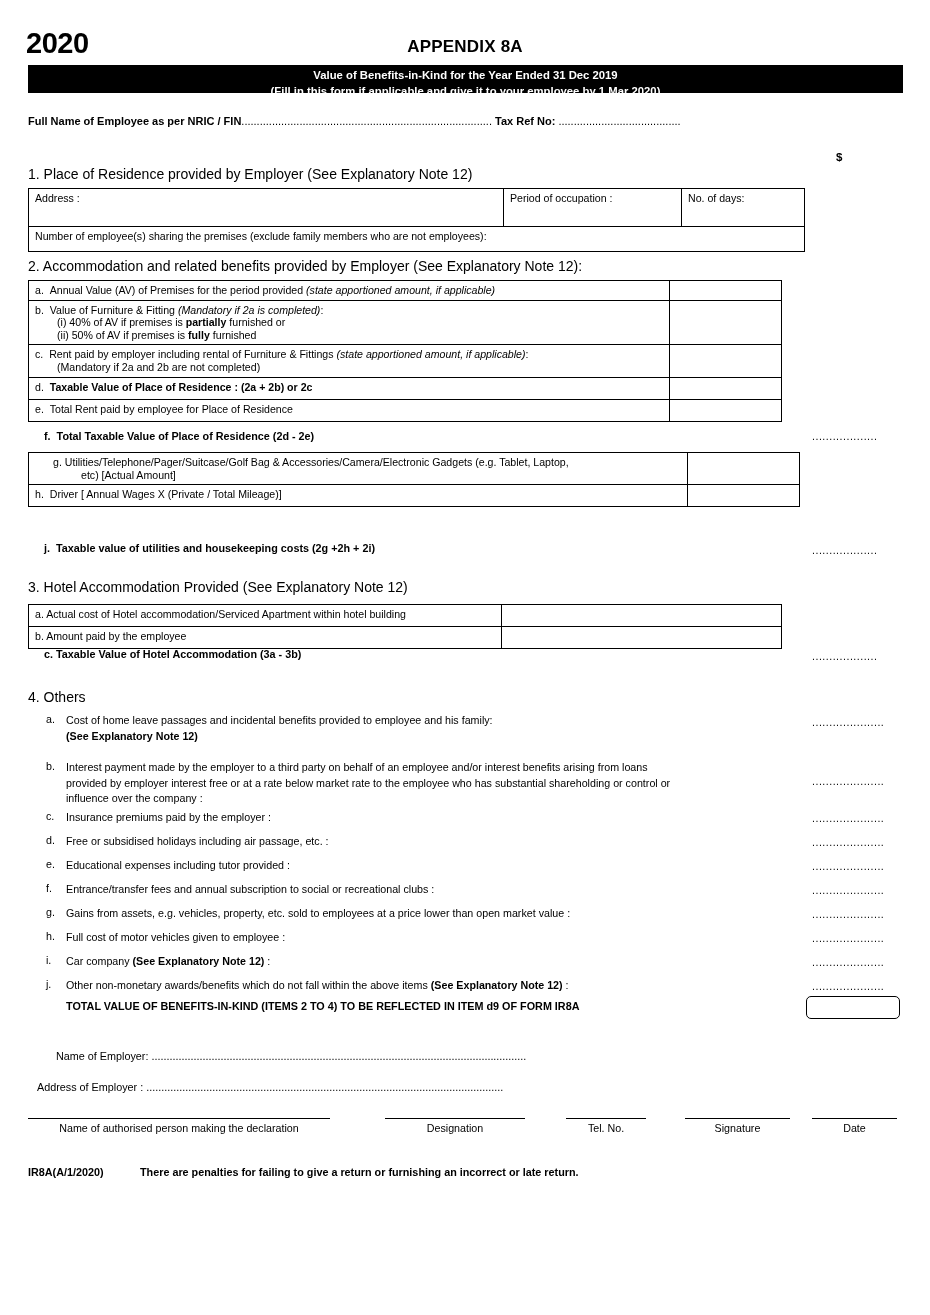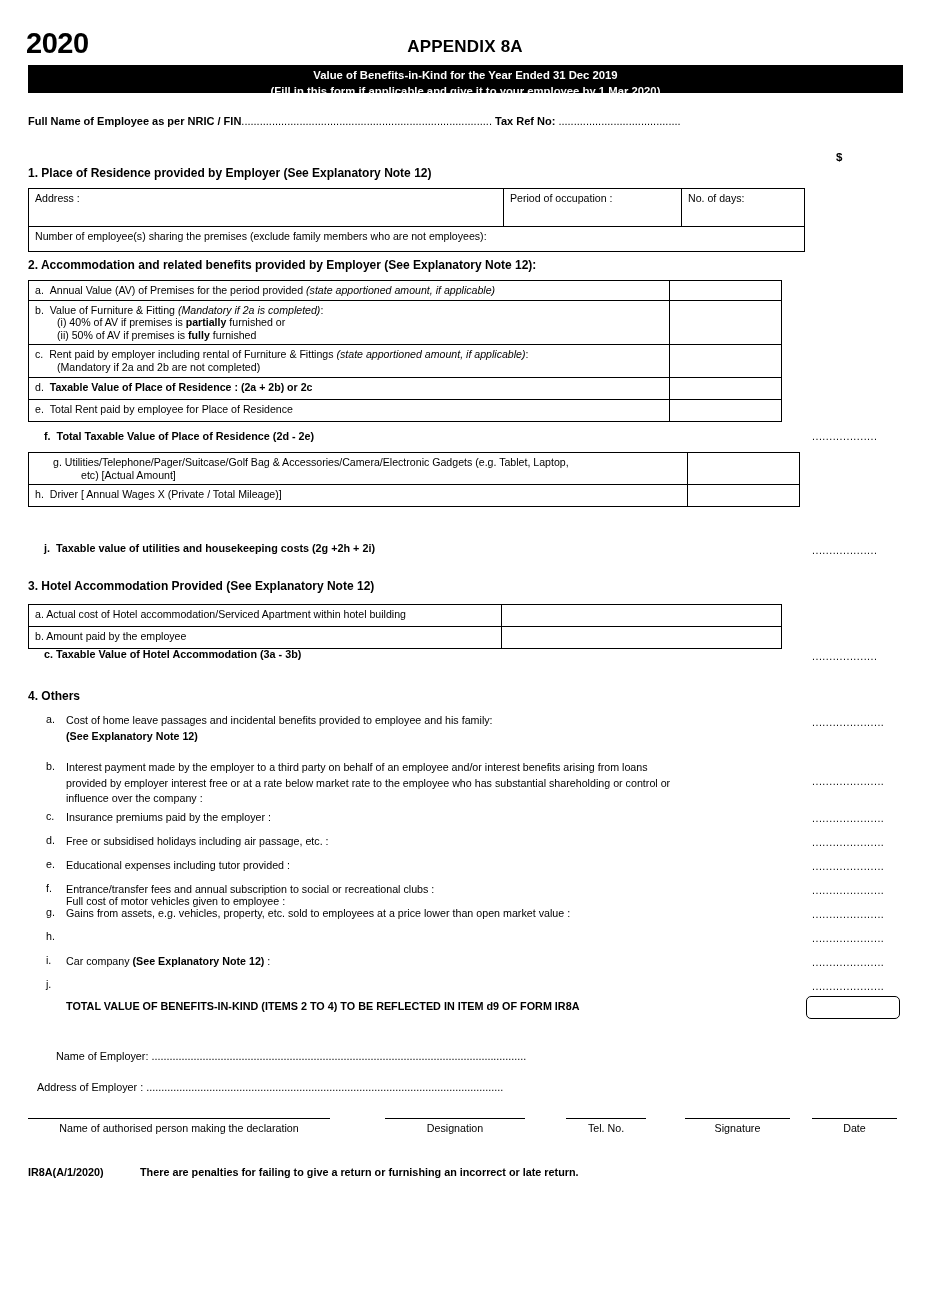--- a/index.html
+++ b/index.html
@@ -74,22 +74,22 @@
     position: absolute;
     left: 836px;
     top: 151px;
     font-size: 11.5px;
     font-weight: bold;
   }
 
   
   .sec-head {
     position: absolute;
-    font-size: 12px;
-    font-weight: bold;
+    font-size: 14px;
+    font-weight: normal;
     white-space: nowrap;
   }
 
   
   .tbl {
     position: absolute;
     border-collapse: collapse;
     font-size: 10.6px;
     table-layout: fixed;
   }
@@ -335,28 +335,29 @@
 
   <div class="item-letter" style="left:46px; top:882px;">f.</div>
   <div class="item-text" style="left:66px; top:882px;">Entrance/transfer fees and annual subscription to social or recreational clubs :</div>
   <div class="dots" style="left:812px; top:884px;">.....................</div>
 
   <div class="item-letter" style="left:46px; top:906px;">g.</div>
   <div class="item-text" style="left:66px; top:906px;">Gains from assets, e.g. vehicles, property, etc. sold to employees at a price lower than open market value :</div>
   <div class="dots" style="left:812px; top:908px;">.....................</div>
 
   <div class="item-letter" style="left:46px; top:930px;">h.</div>
-  <div class="item-text" style="left:66px; top:894px;">Full cost of motor vehicles given to employee :</div>
+  <div class="item-text" style="left:66px; top:930px;">Full cost of motor vehicles given to employee :</div>
   <div class="dots" style="left:812px; top:932px;">.....................</div>
 
   <div class="item-letter" style="left:46px; top:954px;">i.</div>
   <div class="item-text" style="left:66px; top:954px;"><span>Car company </span><b class="bd">(See Explanatory Note 12)</b><span> :</span></div>
   <div class="dots" style="left:812px; top:956px;">.....................</div>
 
   <div class="item-letter" style="left:46px; top:978px;">j.</div>
+  <div class="item-text" style="left:66px; top:978px;"><span>Other non-monetary awards/benefits which do not fall within the above items </span><b class="bd">(See Explanatory Note 12)</b><span> :</span></div>
   <div class="dots" style="left:812px; top:980px;">.....................</div>
 
   <div class="total-label">TOTAL VALUE OF BENEFITS-IN-KIND (ITEMS 2 TO 4) TO BE REFLECTED IN ITEM d9 OF FORM IR8A</div>
   <div class="total-box"></div>
 
   <div class="emp-row" style="left:56px; top:1050px; width:850px;"><span>Name of Employer:</span> <span class="dotfill">.............................................................................................................................</span></div>
   <div class="emp-row" style="left:37px; top:1081px; width:870px;"><span>Address of Employer  :</span> <span class="dotfill">.......................................................................................................................</span></div>
 
   <div class="sig-line" style="left:28px; top:1118px; width:302px;"></div>
   <div class="sig-line" style="left:385px; top:1118px; width:140px;"></div>

